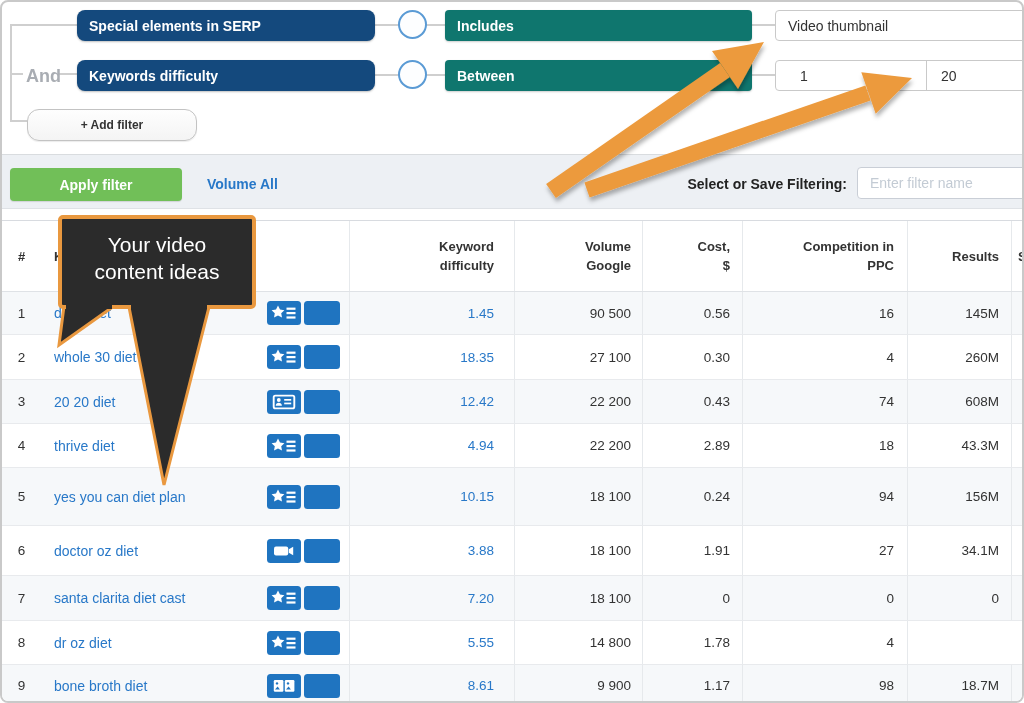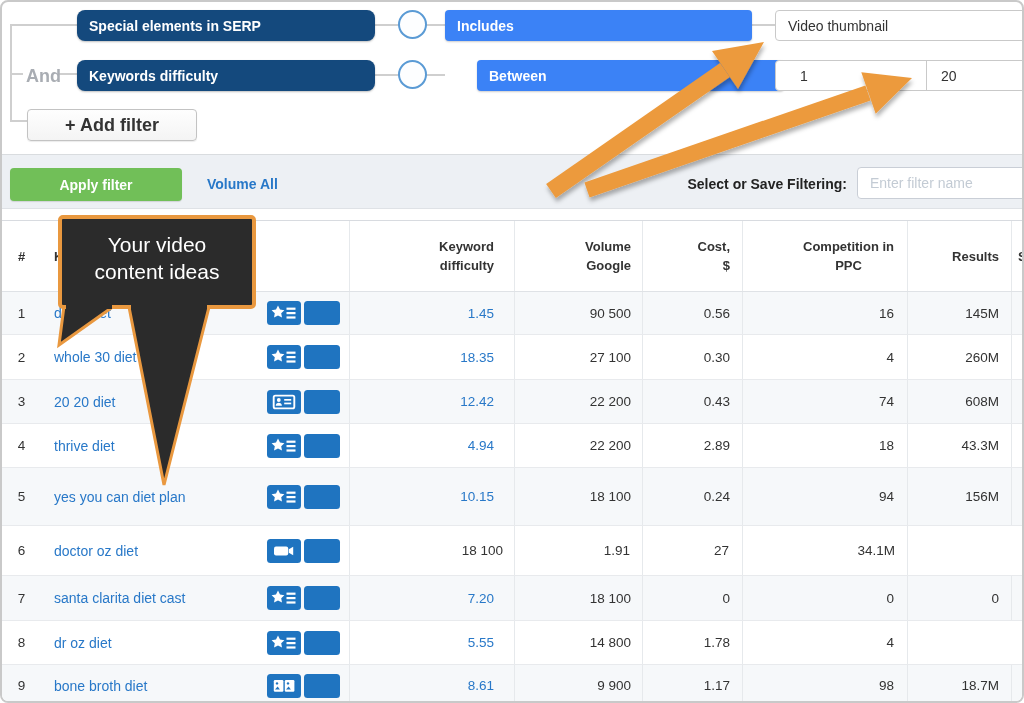--- a/index.html
+++ b/index.html
@@ -13,21 +13,21 @@
   .bracket { position:absolute; background:#cfcfcf; }
   .and-label { position:absolute; left:24px; top:64px; font-size:18px; font-weight:bold; color:#a9adb3; }
   .field-btn {
     position:absolute; left:75px; width:298px; height:31px; border-radius:8px;
     background:#14497d; color:#fff; font-size:14px; font-weight:bold;
     display:flex; align-items:center; padding-left:12px; box-shadow:0 1px 2px rgba(0,0,0,.25);
     border:none; cursor:pointer;text-align:right;
   }
   .op-btn {
     position:absolute; left:443px; width:307px; height:31px; border-radius:4px;
-    background:#3b82f6; color:#fff; font-size:14px; font-weight:bold;
+    background:#0f766e; color:#fff; font-size:14px; font-weight:bold;
     display:flex; align-items:center; padding-left:12px; box-shadow:0 1px 2px rgba(0,0,0,.2);
     border:none; cursor:pointer;
   }
   .conn-line { position:absolute; height:2px; background:#cfcfcf; }
   .toggle-circle {
     position:absolute; left:396px; width:29px; height:29px; border-radius:50%;
     background:#fdfeff; border:2px solid #5b9bd5; cursor:pointer;
   }
   .val-input {
     position:absolute; height:31px; border:1px solid #c9c9c9; border-radius:4px;
@@ -39,22 +39,22 @@
     border:1px solid #c9c9c9; border-radius:4px; background:#fff; display:flex;
   }
   .range-group input {
     border:none; outline:none; font-family:"Liberation Sans",sans-serif;
     font-size:14px; color:#333; height:29px; background:transparent;
   }
   .range-from { width:151px; padding-left:24px; border-right:1px solid #c9c9c9 !important; }
   .range-to { flex:1; padding-left:14px; }
   .add-filter-btn {
     position:absolute; left:25px; top:107px; width:170px; height:32px;
-    background:linear-gradient(#fefefe,#f4f4f4); border:1px solid #c3c3c3; border-radius:4px;
-    font-family:"Liberation Sans",sans-serif; font-size:18px; font-weight:bold; color:#333;
+    background:linear-gradient(#fefefe,#f4f4f4); border:1px solid #c3c3c3; border-radius:12px;
+    font-family:"Liberation Sans",sans-serif; font-size:12px; font-weight:bold; color:#333;
     box-shadow:0 1px 1px rgba(0,0,0,.08); cursor:pointer;
   }
   
   .action-strip {
     position:absolute; left:0; top:152px; width:1024px; height:55px;
     background:#edf0f4; border-top:1px solid #d9dcdf; border-bottom:1px solid #dfe2e6;
   }
   .apply-btn {
     position:absolute; left:8px; top:13px; width:172px; height:33px;
     background:#71bf58; border:none; border-radius:4px; color:#fff;
@@ -124,21 +124,21 @@
   <div class="conn-line" style="left:750px;top:22px;width:23px;"></div>
   <button class="field-btn" style="top:8px;">Special elements in SERP</button>
   <div class="toggle-circle" style="top:8px;"></div>
   <button class="op-btn" style="top:8px;">Includes</button>
   <input class="val-input" style="left: 773px; top: 8px; width: 267px;" value="Video thumbnail">
 
   <div class="conn-line" style="left:373px;top:72px;width:70px;"></div>
   <div class="conn-line" style="left:750px;top:72px;width:23px;"></div>
   <button class="field-btn" style="top:58px;">Keywords difficulty</button>
   <div class="toggle-circle" style="top:58px;"></div>
-  <button class="op-btn" style="top:58px;margin-left:32px;">Between</button>
+  <button class="op-btn" style="top:58px;">Between</button>
   <div class="range-group">
     <input class="range-from" value="1" style="">
     <input class="range-to" value="20" style="">
   </div>
 
   <button class="add-filter-btn">+ Add filter</button>
 
   <div class="action-strip">
     <button class="apply-btn">Apply filter</button>
     <a class="remove-all">Volume All</a>
@@ -150,21 +150,21 @@
     <div class="thead">
       <div class="al-c">#</div>
       <div class="al-l">Keyword</div>
       <div></div>
       <div class="al-r pr20 bl" style="text-align:right;">Keyword
 difficulty</div>
       <div class="al-r pr11 bl" style="text-align:right;">Volume
 Google</div>
       <div class="al-r pr12 bl" style="text-align:right;">Cost,
 $</div>
-      <div class="al-r pr13 bl" style="text-align:center;">Competition in
+      <div class="al-r pr13 bl" style="text-align:right;">Competition in
 PPC</div>
       <div class="al-r pr12 bl" style="text-align:right;padding-left:42px;">Results</div>
       <div class="al-l bl" style="padding-left:6px;">S</div>
     </div>
     <div id="tbody">
         <div class="trow shaded" style="height: 42px;">
           <div class="cell al-c">1</div>
           <div class="cell al-l">
             <a class="kw-link">dash diet</a>
           </div>
@@ -295,20 +295,23 @@
             <a class="kw-link">doctor oz diet</a>
           </div>
           <div class="cell al-l icons-cell" style="padding-left: 3px;">
             <div class="iconbox glyph">
               <svg width="34" height="24" viewBox="0 0 34 24">
                 <rect x="7" y="7.4" width="14.2" height="9.2" rx="2" fill="#fff"></rect>
                 <path d="M21.8 10.2l4.4-2.4v8.4l-4.4-2.4z" fill="#fff"></path>
               </svg>
             </div>
             <div class="iconbox blank"></div>
+          </div>
+          <div class="cell al-r pr20 bl">
+            <span class="diff-val">3.88</span>
           </div>
           <div class="cell al-r pr11 bl">18 100</div>
           <div class="cell al-r pr12 bl">1.91</div>
           <div class="cell al-r pr13 bl">27</div>
           <div class="cell al-r pr12 bl">34.1M</div>
           <div class="cell bl"></div>
         </div>
         <div class="trow shaded" style="height: 45px;">
           <div class="cell al-c">7</div>
           <div class="cell al-l">

